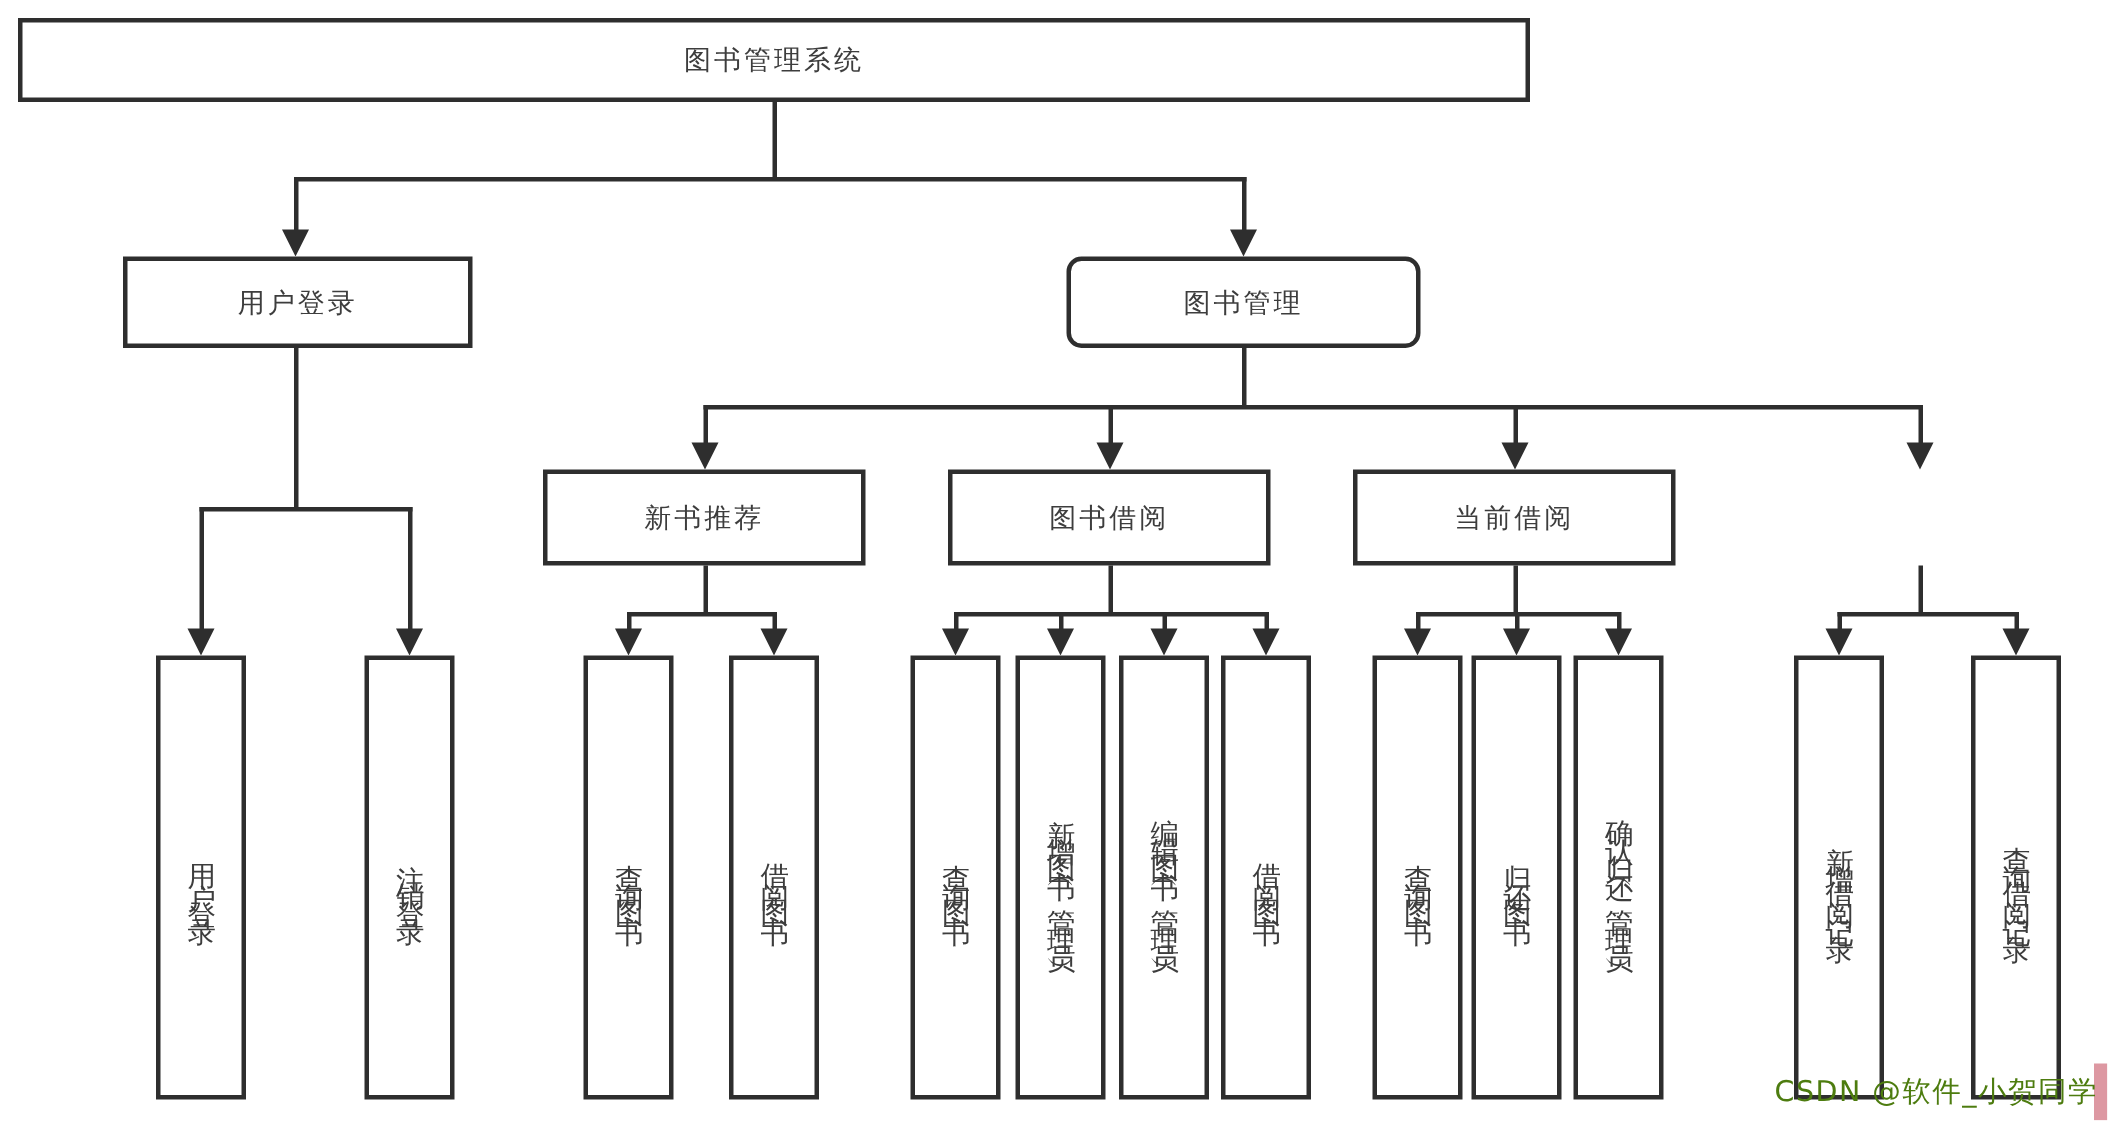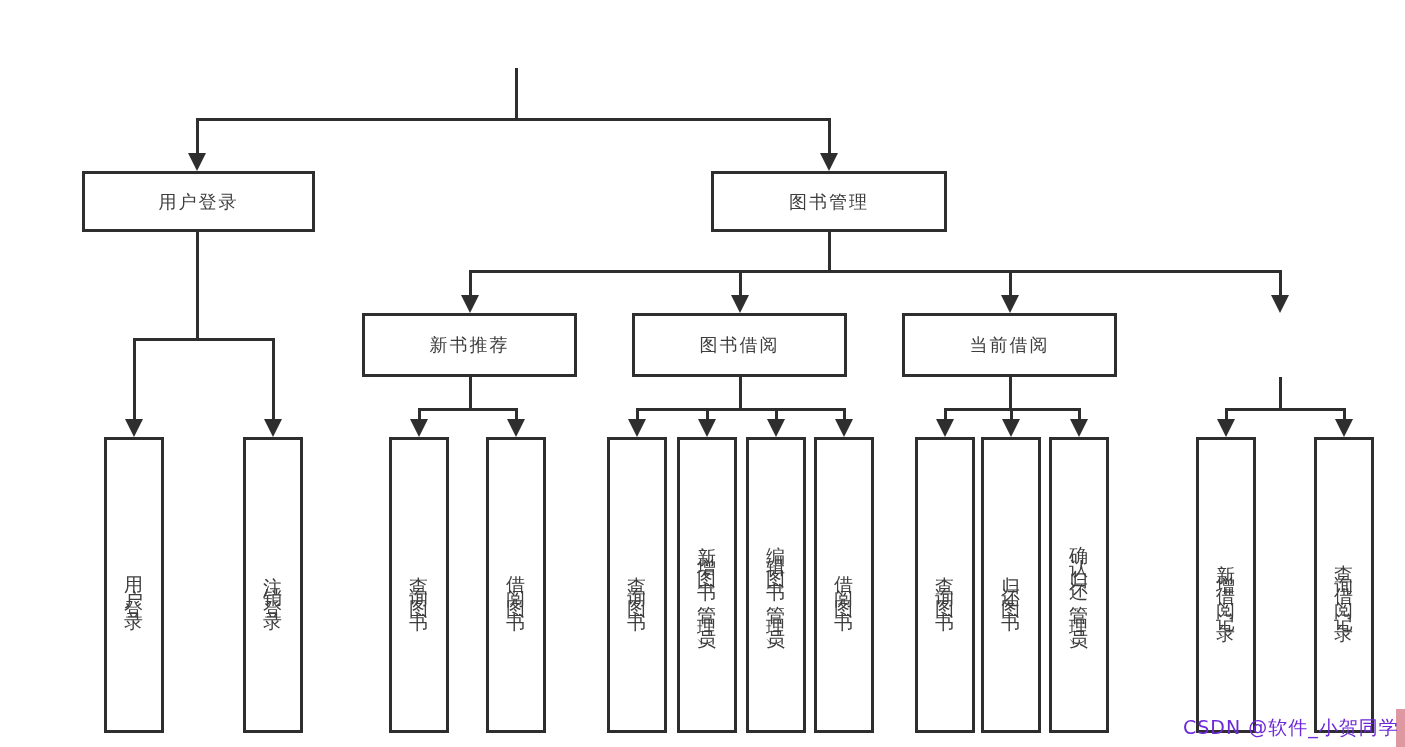--- a/index.html
+++ b/index.html
@@ -18,41 +18,44 @@
   }
   .hline,.vline{position:absolute;background:#2e2e2e;}
   .hline{height:3px;}
   .vline{width:3px;}
   .arrow{
     position:absolute;width:0;height:0;
     border-left:9px solid transparent;border-right:9px solid transparent;
     border-top:18px solid #2e2e2e;
   }
   .watermark{
-    position:absolute;color:#6d28d9;font-size:19px;letter-spacing:1px;white-space:nowrap;
+    position:absolute;color:#4d7c0f;font-size:19px;letter-spacing:1px;white-space:nowrap;
   }
   .wm-accent{position:absolute;background:#dd98a2;}
 </style>
 </head>
 <body>
 
 <div id="stage">
 
+  <div class="box" style="left:12px;top:12px;width:1008px;height:56px;">
+    <span>图书管理系统</span>
+  </div>
 
   <div class="vline" style="left:515px;top:68px;height:50px;"></div>
   <div class="hline" style="left:196px;top:118px;width:635px;"></div>
   <div class="vline" style="left:196px;top:118px;height:37px;"></div>
   <div class="arrow" style="left:188px;top:153px;"></div>
   <div class="vline" style="left:828px;top:118px;height:37px;"></div>
   <div class="arrow" style="left:820px;top:153px;"></div>
 
   <div class="box" style="left:82px;top:171px;width:233px;height:61px;">
     <span>用户登录</span>
   </div>
-  <div class="box" style="left:711px;top:171px;width:236px;height:61px;">
+  <div class="box" style="left:711px;top:171px;width:236px;height:61px;border-radius:10px;">
     <span>图书管理</span>
   </div>
 
   <div class="vline" style="left:196px;top:232px;height:106px;"></div>
   <div class="hline" style="left:133px;top:338px;width:142px;"></div>
   <div class="vline" style="left:133px;top:338px;height:83px;"></div>
   <div class="arrow" style="left:125px;top:419px;"></div>
   <div class="vline" style="left:272px;top:338px;height:83px;"></div>
   <div class="arrow" style="left:264px;top:419px;"></div>
 

